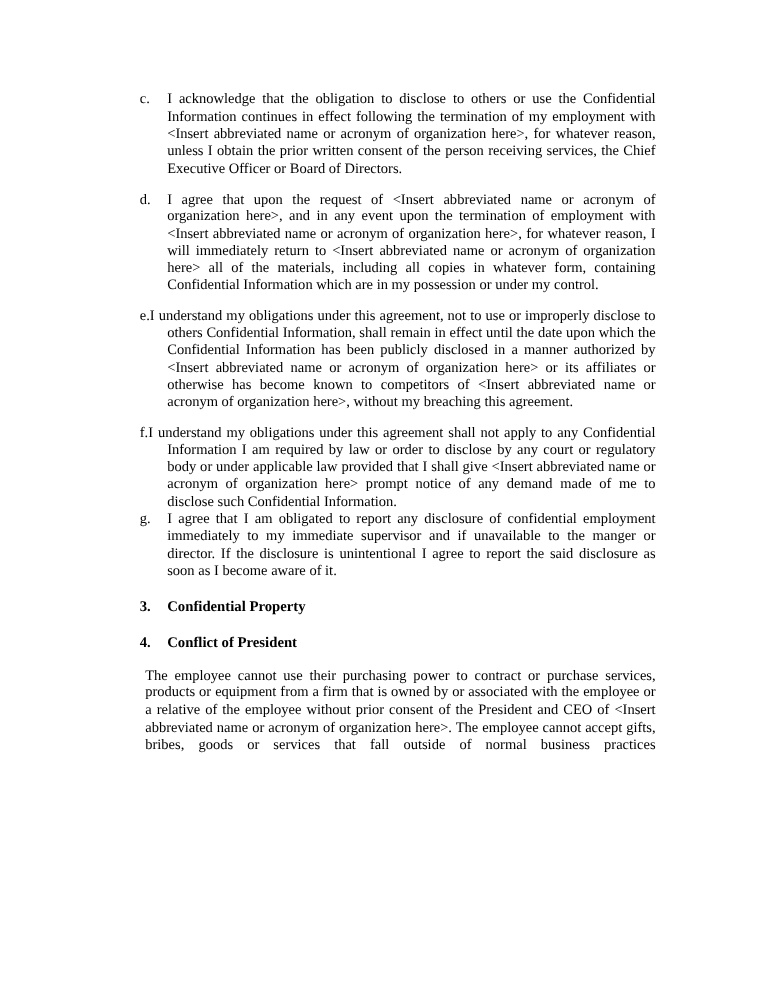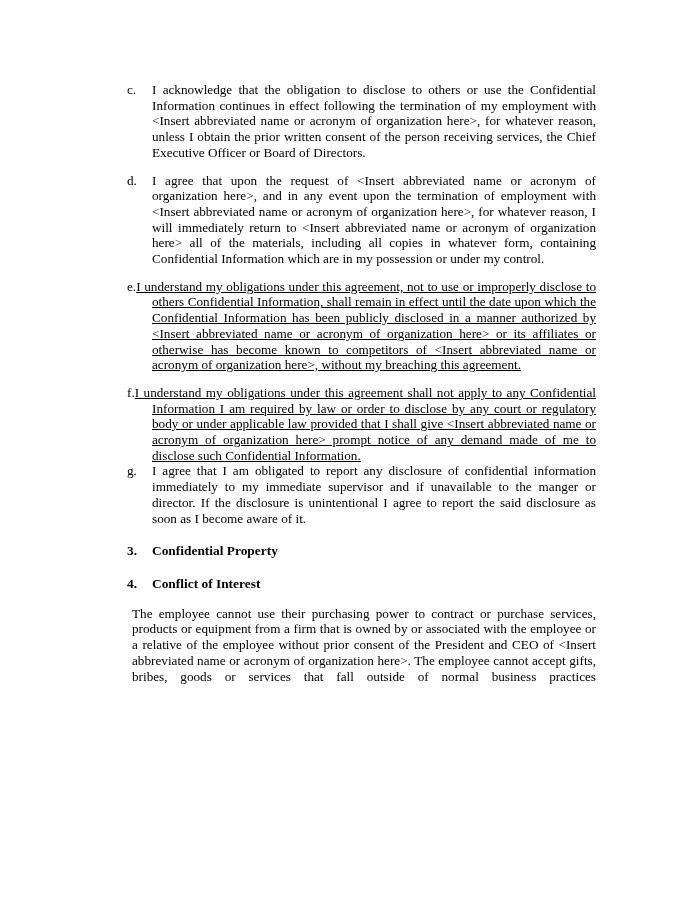--- a/index.html
+++ b/index.html
@@ -43,21 +43,20 @@
     font-size: 13.2px;
     line-height: 15.7px;
   }
   
   .list-item.flush {
     padding-left: 0;
     text-indent: 0;
   }
   .list-item.flush .body-text {
     display: inline;
-    text-decoration: underline;
   }
   .list-item.flush .inline-marker {
     display: inline;
   }
   .hang-tight {
     display: block;
     padding-left: 25px;
     text-indent: -25px;
   }
 
@@ -121,28 +120,28 @@
     </div>
 
     <div class="list-item flush tight-next">
       <span class="hang-tight">
         <span class="inline-marker">f.</span><span class="body-text">I understand my obligations under this agreement   shall not apply to any Confidential Information I am required by law or order to disclose by any court or regulatory body or under applicable law provided that I shall give &lt;Insert abbreviated name or acronym of organization here&gt; prompt notice of any demand made of me to disclose such Confidential Information.</span>
       </span>
     </div>
 
     <div class="list-item">
       <span class="marker">g.</span>
-      <span class="body-text">I agree that I am obligated to report any disclosure of confidential information immediately to my immediate supervisor and if unavailable to the manger or director.  If the disclosure is unintentional I agree to report the said disclosure as soon as I become aware of it.</span>
+      <span class="body-text">I agree that I am obligated to report any disclosure of confidential employment immediately to my immediate supervisor and if unavailable to the manger or director.  If the disclosure is unintentional I agree to report the said disclosure as soon as I become aware of it.</span>
     </div>
 
     <div class="heading">
       <span class="num">3.</span>
       <span>Confidential  Property</span>
     </div>
 
     <div class="heading">
       <span class="num">4.</span>
-      <span>Conflict of Interest</span>
+      <span>Conflict of President</span>
     </div>
     <div class="section-body last">The employee cannot use their purchasing power to contract or purchase services, products or equipment from a firm that is owned by or associated with the employee or a relative of the employee without prior consent of the President and CEO of &lt;Insert abbreviated name or acronym of organization here&gt;.  The employee cannot accept gifts, bribes, goods or services that fall outside of normal business practices</div>
 
   </div>
 </div>
 
 </body></html>

